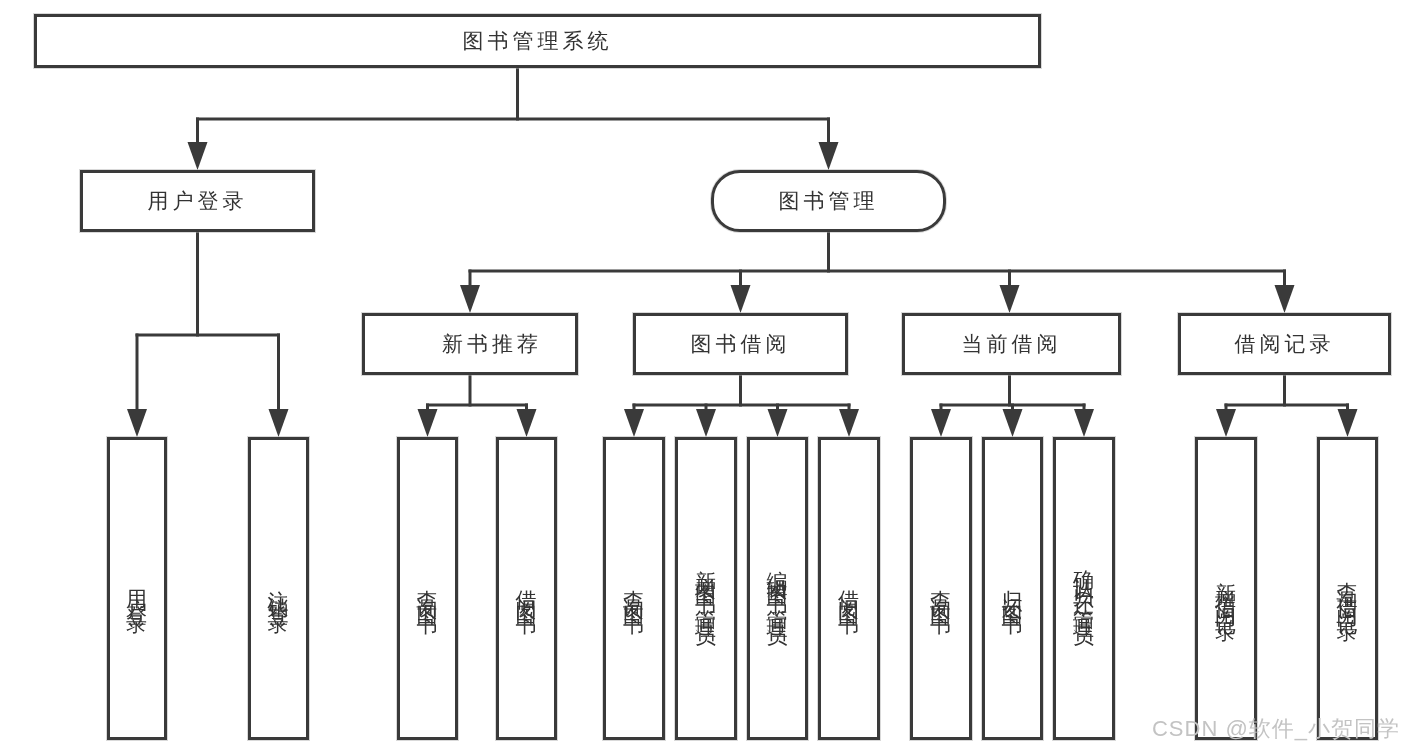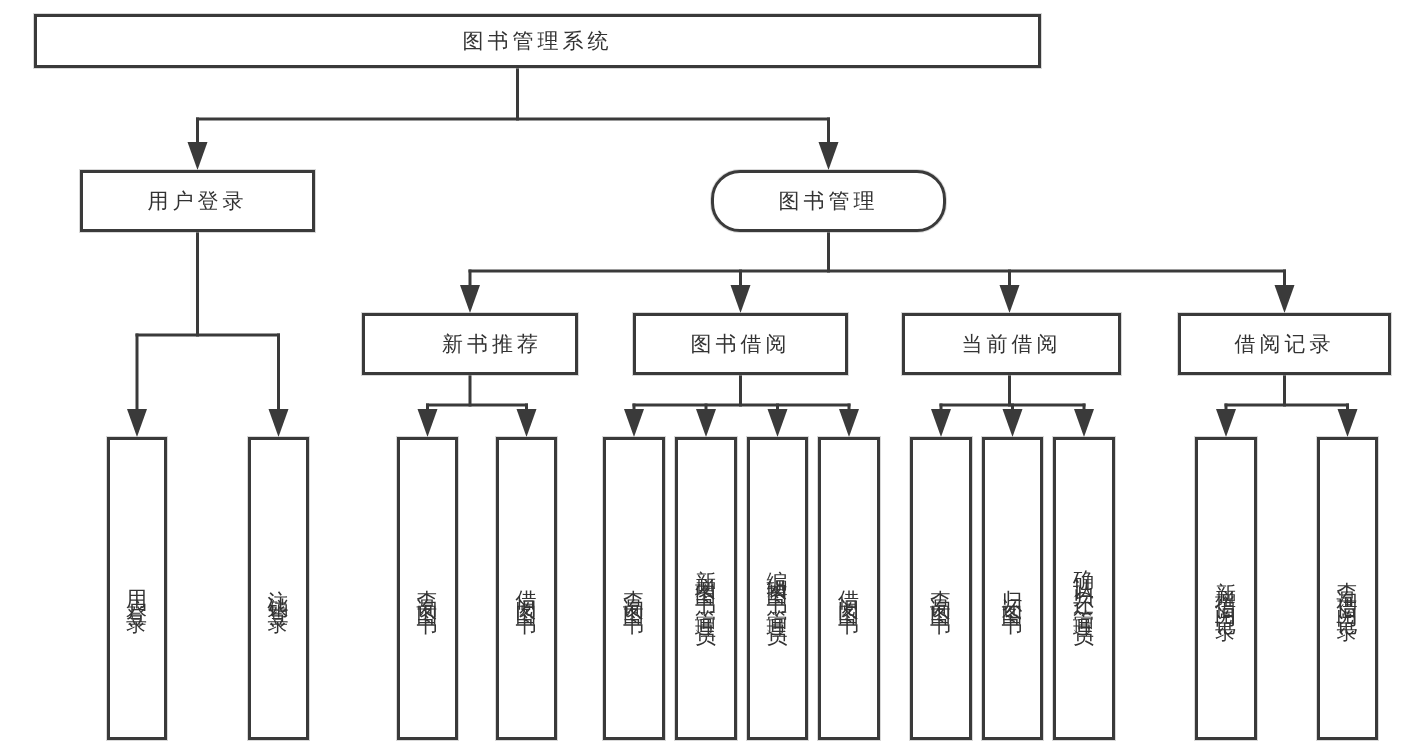--- a/index.html
+++ b/index.html
@@ -130,13 +130,14 @@
       <div class="node v" style="left: 603px; top: 437px; width: 62px; height: 303px;">查询图书</div>
       <div class="node v" style="left: 675px; top: 437px; width: 62px; height: 303px;">新增图书（管理员）</div>
       <div class="node v" style="left: 747px; top: 437px; width: 61px; height: 303px;">编辑图书（管理员）</div>
       <div class="node v" style="left: 818px; top: 437px; width: 62px; height: 303px;">借阅图书</div>
       <div class="node v" style="left: 910px; top: 437px; width: 62px; height: 303px;">查询图书</div>
       <div class="node v" style="left: 982px; top: 437px; width: 61px; height: 303px;">归还图书</div>
       <div class="node v" style="left: 1053px; top: 437px; width: 62px; height: 303px;">确认归还（管理员）</div>
       <div class="node v" style="left: 1195px; top: 437px; width: 62px; height: 303px;">新增借阅记录</div>
       <div class="node v" style="left: 1317px; top: 437px; width: 61px; height: 303px;">查询借阅记录</div>
     </div>
+  <div class="watermark">CSDN @软件_小贺同学</div>
 </div>
 
 </body></html>

